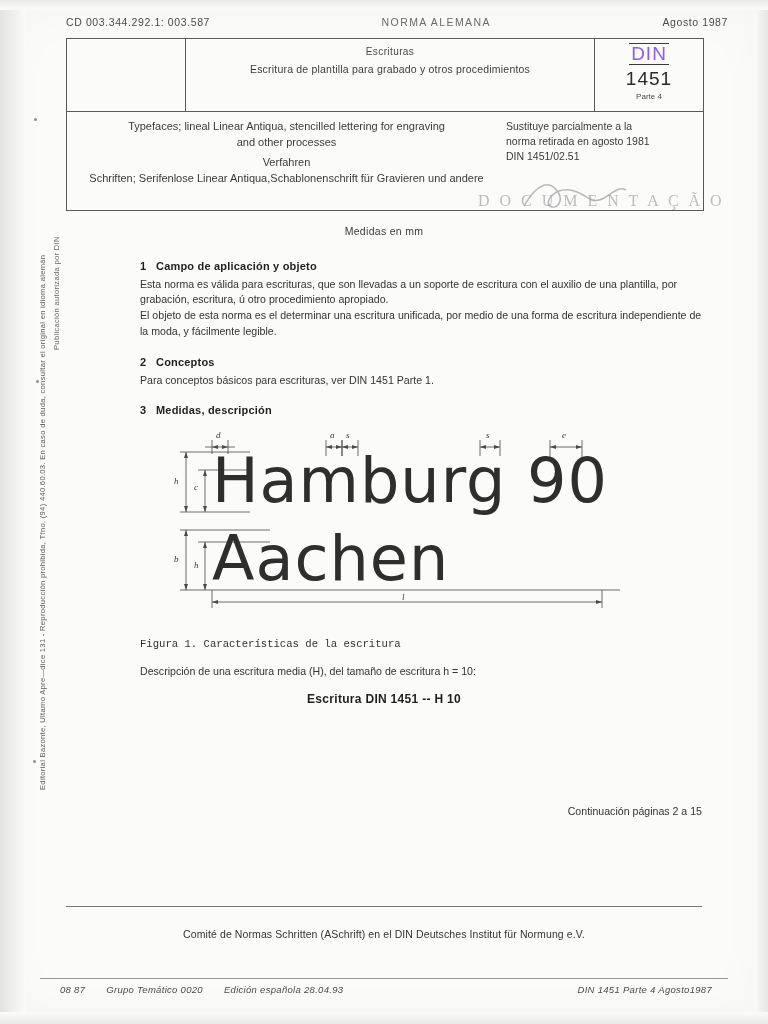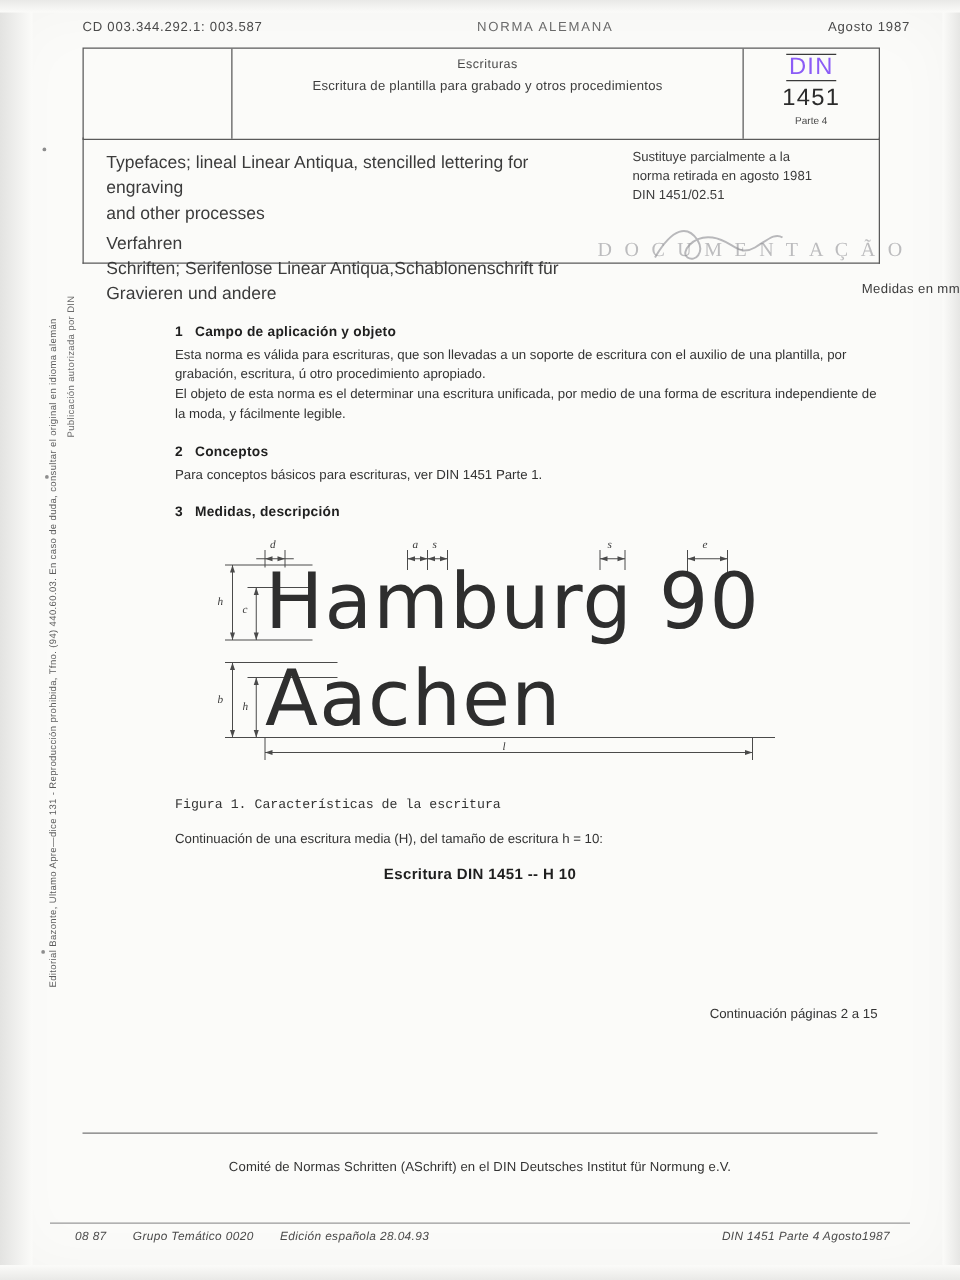--- a/index.html
+++ b/index.html
@@ -141,23 +141,24 @@
     top: 110px;
     width: 636px;
     height: 100px;
     border: 1px solid #5a5a5a;
     border-top: none;
     display: flex;
   }
   .sub-left {
     flex: 1;
     padding: 9px 10px 0 18px;
-    font-size: 14px;
+    font-size: 11px;
     line-height: 1.45;
     color: #3b3b3b;
+    text-align: center;
   }
   .sub-right {
     width: 205px;
     padding: 9px 8px 0 8px;
     font-size: 10.5px;
     line-height: 1.45;
     color: #3b3b3b;
     box-sizing: border-box;
   }
 
@@ -206,21 +207,21 @@
     top: 176px;
     width: 110px;
     height: 40px;
     opacity: 0.6;
   }
 
   .measures-line {
     position: absolute;
     left: 0; right: 0;
     top: 225px;
-    text-align: right;
+    text-align: center;
     font-size: 10.5px;
     color: #3b3b3b;
     letter-spacing: 0.3px;
   }
 
   
   .body {
     position: absolute;
     left: 140px;
     top: 258px;
@@ -525,21 +526,21 @@
     <div class="fig-lbl" style="left:336px; top:0px;">s</div>
     <div class="fig-lbl" style="left:412px; top:0px;">e</div>
     <div class="fig-lbl" style="left:44px; top:52px;">c</div>
     <div class="fig-lbl" style="left:24px; top:46px;">h</div>
     <div class="fig-lbl" style="left:24px; top:124px;">b</div>
     <div class="fig-lbl" style="left:44px; top:130px;">h</div>
     <div class="fig-lbl" style="left:252px; top:162px;">l</div>
   </div>
 
   <div class="fig-caption">Figura 1.  Características de la escritura</div>
-  <div class="fig-desc">Continuación de una escritura media (H),  del tamaño de escritura h = 10:</div>
+  <div class="fig-desc">Descripción de una escritura media (H),  del tamaño de escritura h = 10:</div>
   <div class="fig-spec">Escritura DIN 1451 -- H 10</div>
 
   <div class="continuation">Continuación páginas 2 a 15</div>
 
   <div class="footer-rule"></div>
   <div class="committee">Comité de Normas Schritten  (ASchrift) en el DIN Deutsches Institut für Normung e.V.</div>
 
   <div class="bottom-rule"></div>
   <div class="bottom-row">
     <div class="bottom-left">

